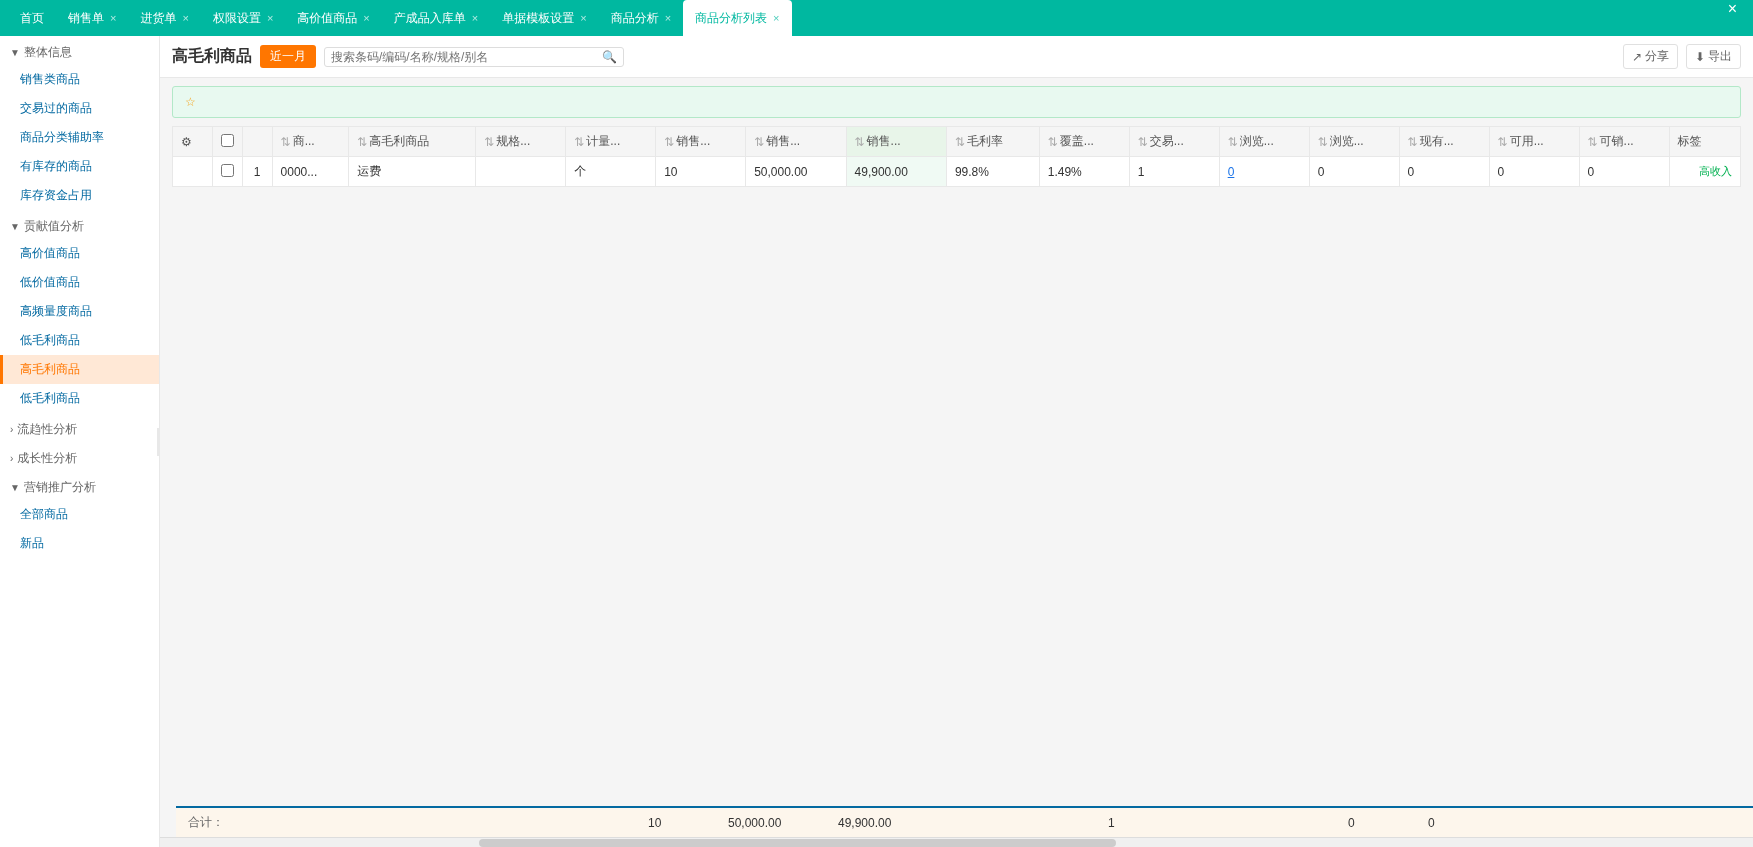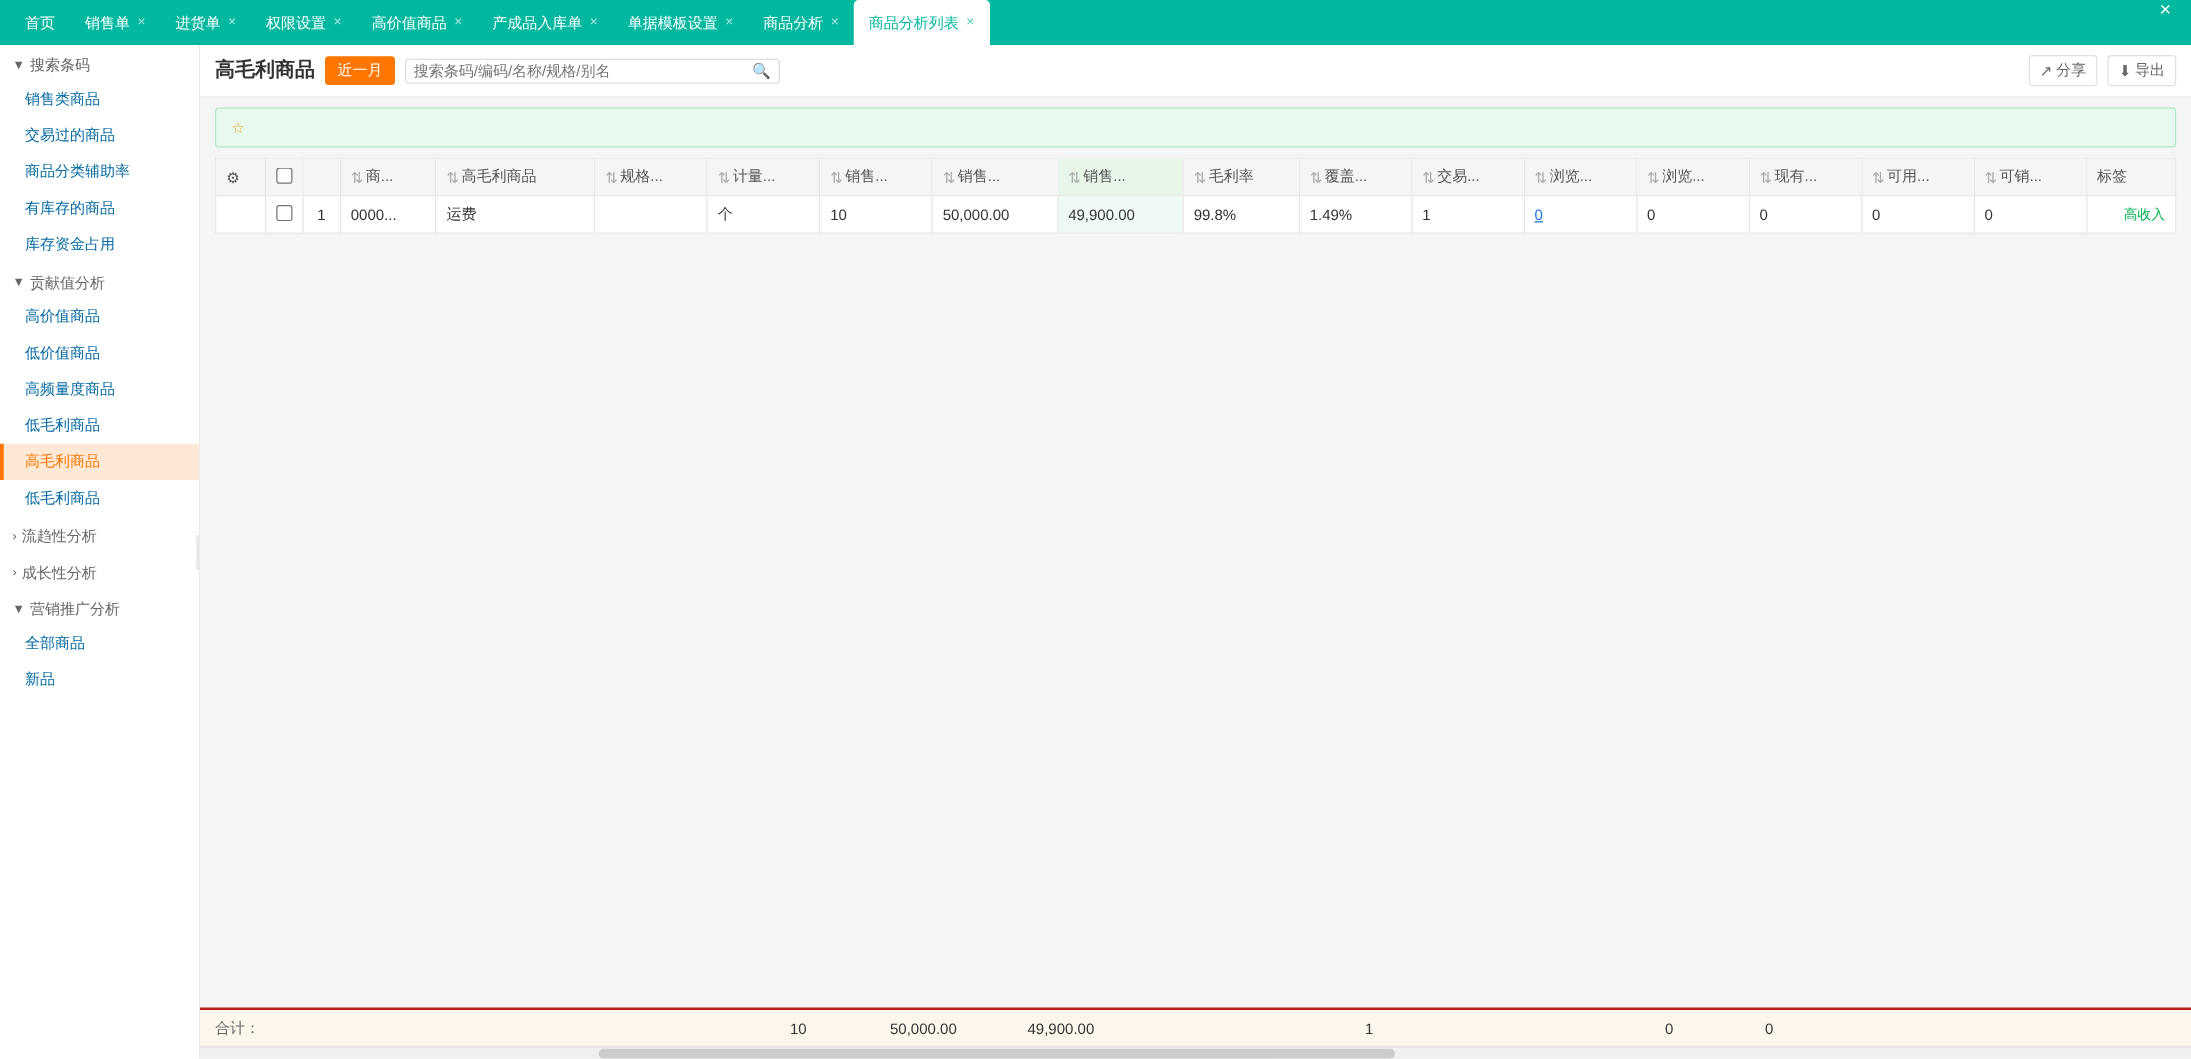--- a/index.html
+++ b/index.html
@@ -190,27 +190,28 @@
       border: 1px solid #e8e8e8;
       padding: 6px 8px;
       white-space: nowrap;
       color: #333;
     }
     .tag-high { color: #00b050; font-size: 11px; text-align: right; }
 
     
     .table-footer {
       background: #fdf6ec;
-      border-top: 2px solid #b91c1c;
+      border-top: 2px solid #0369a1;
       padding: 6px 12px;
       display: flex;
       align-items: center;
       font-size: 12px;
       color: #333;
       gap: 20px;
+      margin-left: 16px;
     }
     .table-footer .total-label { color: #666; min-width: 40px; }
 
     
     .bottom-scrollbar {
       height: 10px;
       background: #f0f0f0;
       border-top: 1px solid #ddd;
       position: relative;
     }
@@ -270,21 +271,21 @@
   <div class="close-window">×</div>
 </div>
 
 <div class="main-layout">
 
   <div class="sidebar">
     <div class="collapse-btn">«</div>
 
     <div class="sidebar-section-header">
       <span class="arrow">▼</span>
-      <span>搜索条码</span>
+      <span>整体信息</span>
     </div>
     <div class="sidebar-item">
       <span>销售类商品</span>
     </div>
     <div class="sidebar-item">
       <span>交易过的商品</span>
     </div>
     <div class="sidebar-item">
       <span>商品分类辅助率</span>
     </div>

